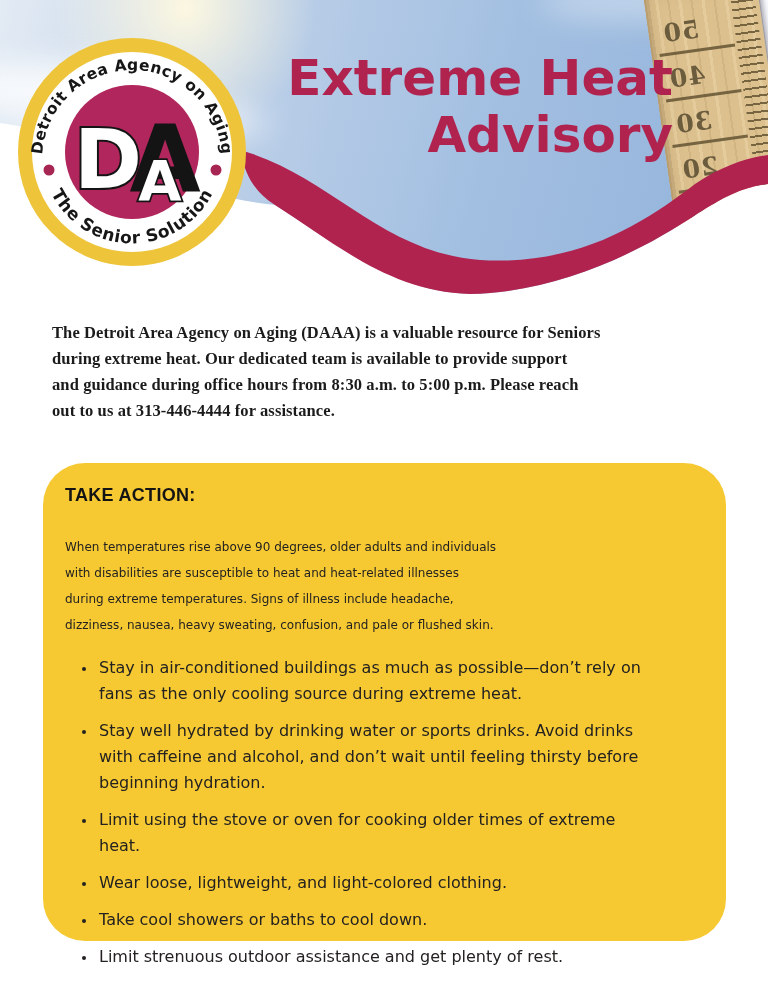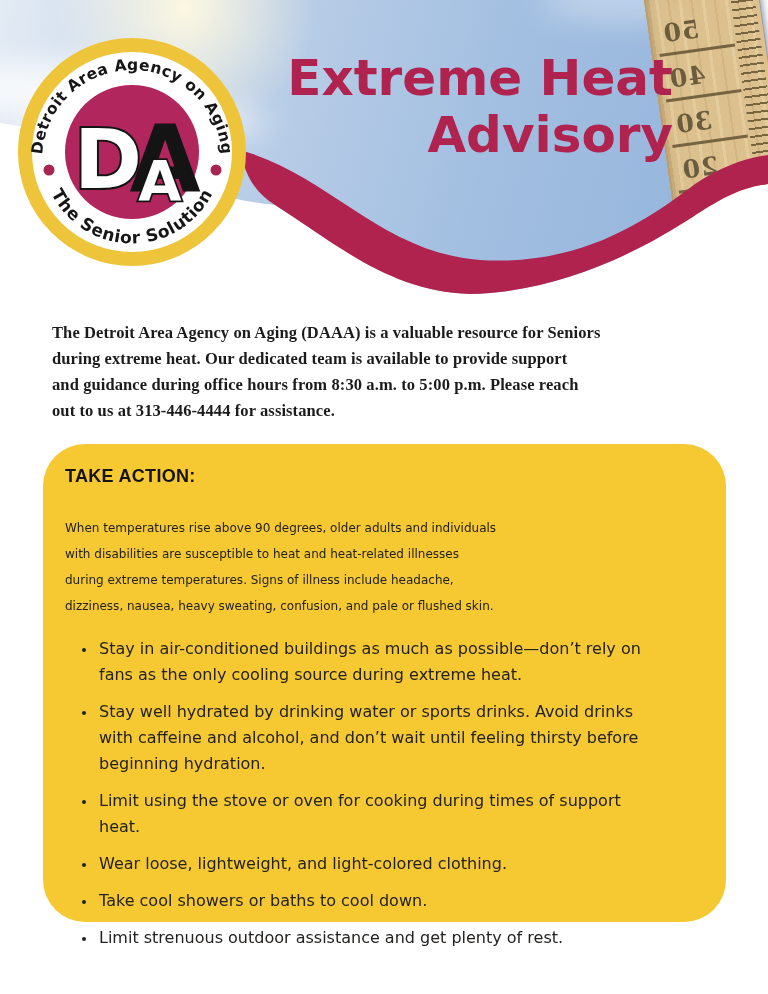--- a/index.html
+++ b/index.html
@@ -71,21 +71,21 @@
 
   
   .intro{
     position:absolute;left:52px;top:320px;width:700px;
     font-family:Liberation Serif, serif;font-weight:bold;
     font-size:16.5px;line-height:26px;color:#1b1b1b;
     white-space:pre-line;letter-spacing:.1px;
   }
   
   .action-box{
-    position:absolute;left:43px;top:444px;width:683px;height:478px;
+    position:absolute;left:43px;top:463px;width:683px;height:478px;
     background:#f6c933;border-radius:42px;box-sizing:border-box;
     padding:22px 20px 0 22px;color:#242220;
   }
   .action-heading{
     font-family:"Liberation Sans",sans-serif;font-weight:bold;
     font-size:18px;letter-spacing:.3px;color:#141414;margin:0;
   }
   .action-para{
     margin:28px 0 0 0;font-family:"DejaVu Sans",sans-serif;
     font-size:12px;line-height:26px;white-space:pre-line;
@@ -185,21 +185,21 @@
 with disabilities are susceptible to heat and heat-related illnesses
 during extreme temperatures. Signs of illness include headache,
 dizziness, nausea, heavy sweating, confusion, and pale or flushed skin.</p>
     <ul class="action-bullets">
 
     <li>Stay in air-conditioned buildings as much as possible—don’t rely on
 fans as the only cooling source during extreme heat.</li>
         <li>Stay well hydrated by drinking water or sports drinks.  Avoid drinks
 with caffeine and alcohol, and don’t wait until feeling thirsty before
 beginning hydration.</li>
-        <li>Limit using the stove or oven for cooking during times of support
+        <li>Limit using the stove or oven for cooking older times of extreme
 heat.</li>
         <li>Wear loose, lightweight, and light-colored clothing.</li>
         <li>Take cool showers or baths to cool down.</li>
         <li>Limit strenuous outdoor assistance and get plenty of rest.</li>
       </ul>
   </div>
 
 </div>
 
 </body></html>

